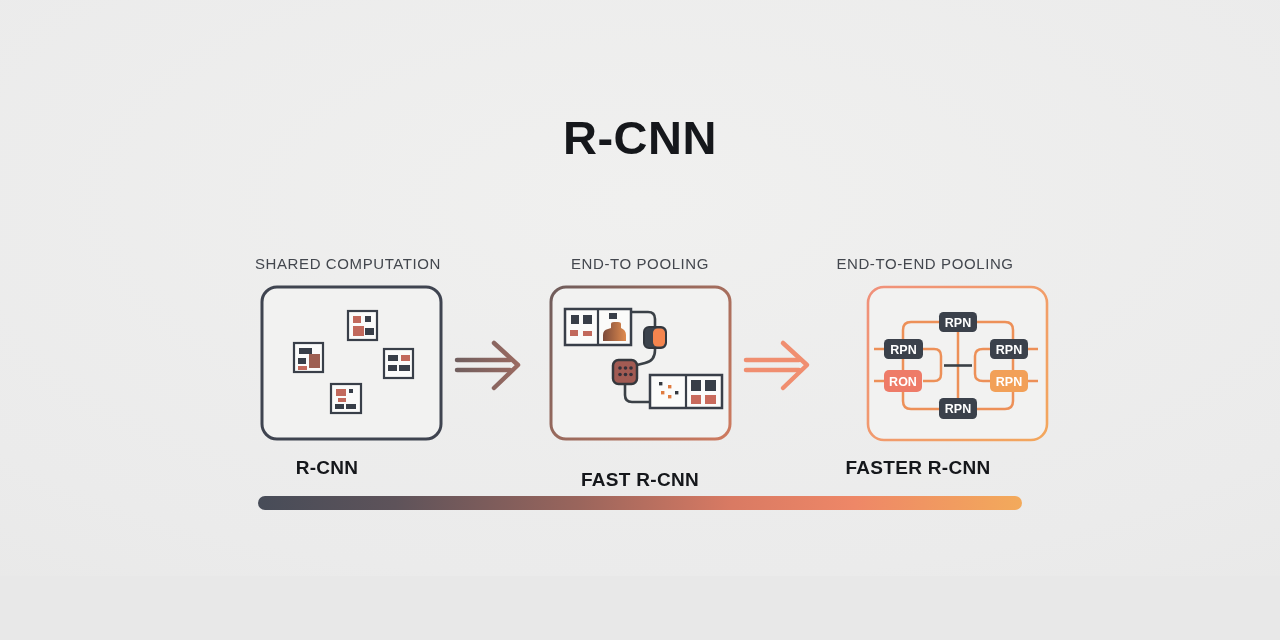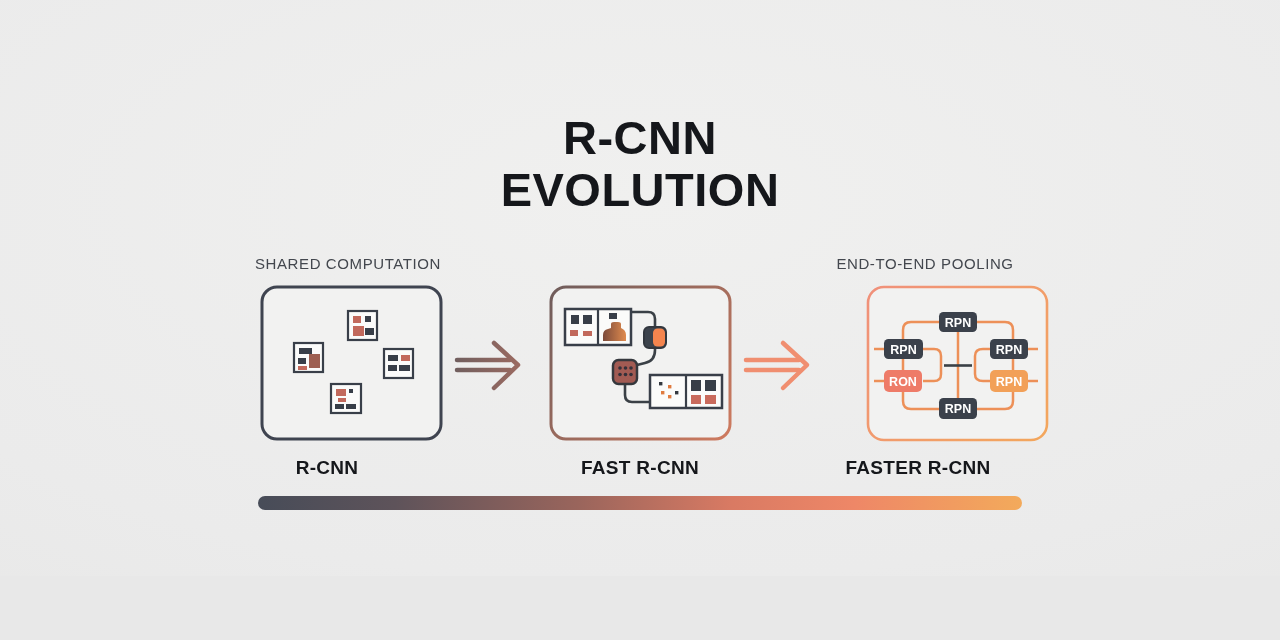--- a/index.html
+++ b/index.html
@@ -26,42 +26,42 @@
   .caption.c3{left:795px;}
   .panel{position:absolute;top:285px;}
   .panel.p1{left:260px;}
   .panel.p2{left:549px;}
   .panel.p3{left:838px;padding-left:28px;}
   .stage-name{
     position:absolute;top:457px;width:260px;text-align:center;
     font-size:19px;font-weight:bold;color:#15171b;letter-spacing:0.3px;
   }
   .stage-name.n1{left:197px;}
-  .stage-name.n2{left:510px;}
+  .stage-name.n2{left:510px;margin-top:12px;}
   .stage-name.n3{left:788px;}
   .arrow{position:absolute;top:338px;}
   .arrow.a1{left:452px;}
   .arrow.a2{left:741px;}
   .timeline-bar{
     position:absolute;left:258px;top:496px;width:764px;height:14px;border-radius:7px;
     background:linear-gradient(90deg,#474c58 0%,#5e535a 18%,#9a655c 42%,#d97a63 62%,#ee8767 78%,#f3aa5b 100%);
   }
   svg text{font-family:"Liberation Sans","DejaVu Sans",sans-serif;font-weight:bold;}
 </style>
 </head>
 <body>
 
 <div class="canvas">
 
   <div class="title">
     <div>R-CNN</div>
-    <div>EVOLUTION</div>
   </div>
 
   <div class="caption c1">SHARED COMPUTATION</div>
+  <div class="caption c2">END-TO POOLING</div>
   <div class="caption c3">END-TO-END POOLING</div>
 
   <div class="panel p1">
     <svg width="183" height="156" viewBox="0 0 183 156">
       <rect x="2" y="2" width="179" height="152" rx="15" fill="#f2f2f1" stroke="#3f4450" stroke-width="3"></rect>
 
       <g>
         <rect x="88" y="26" width="29" height="29" fill="#fbfbfa" stroke="#393f49" stroke-width="2.2"></rect>
         <rect x="93" y="31" width="8" height="7" fill="#c2695c"></rect>
         <rect x="105" y="31" width="6" height="6" fill="#383e48"></rect>

